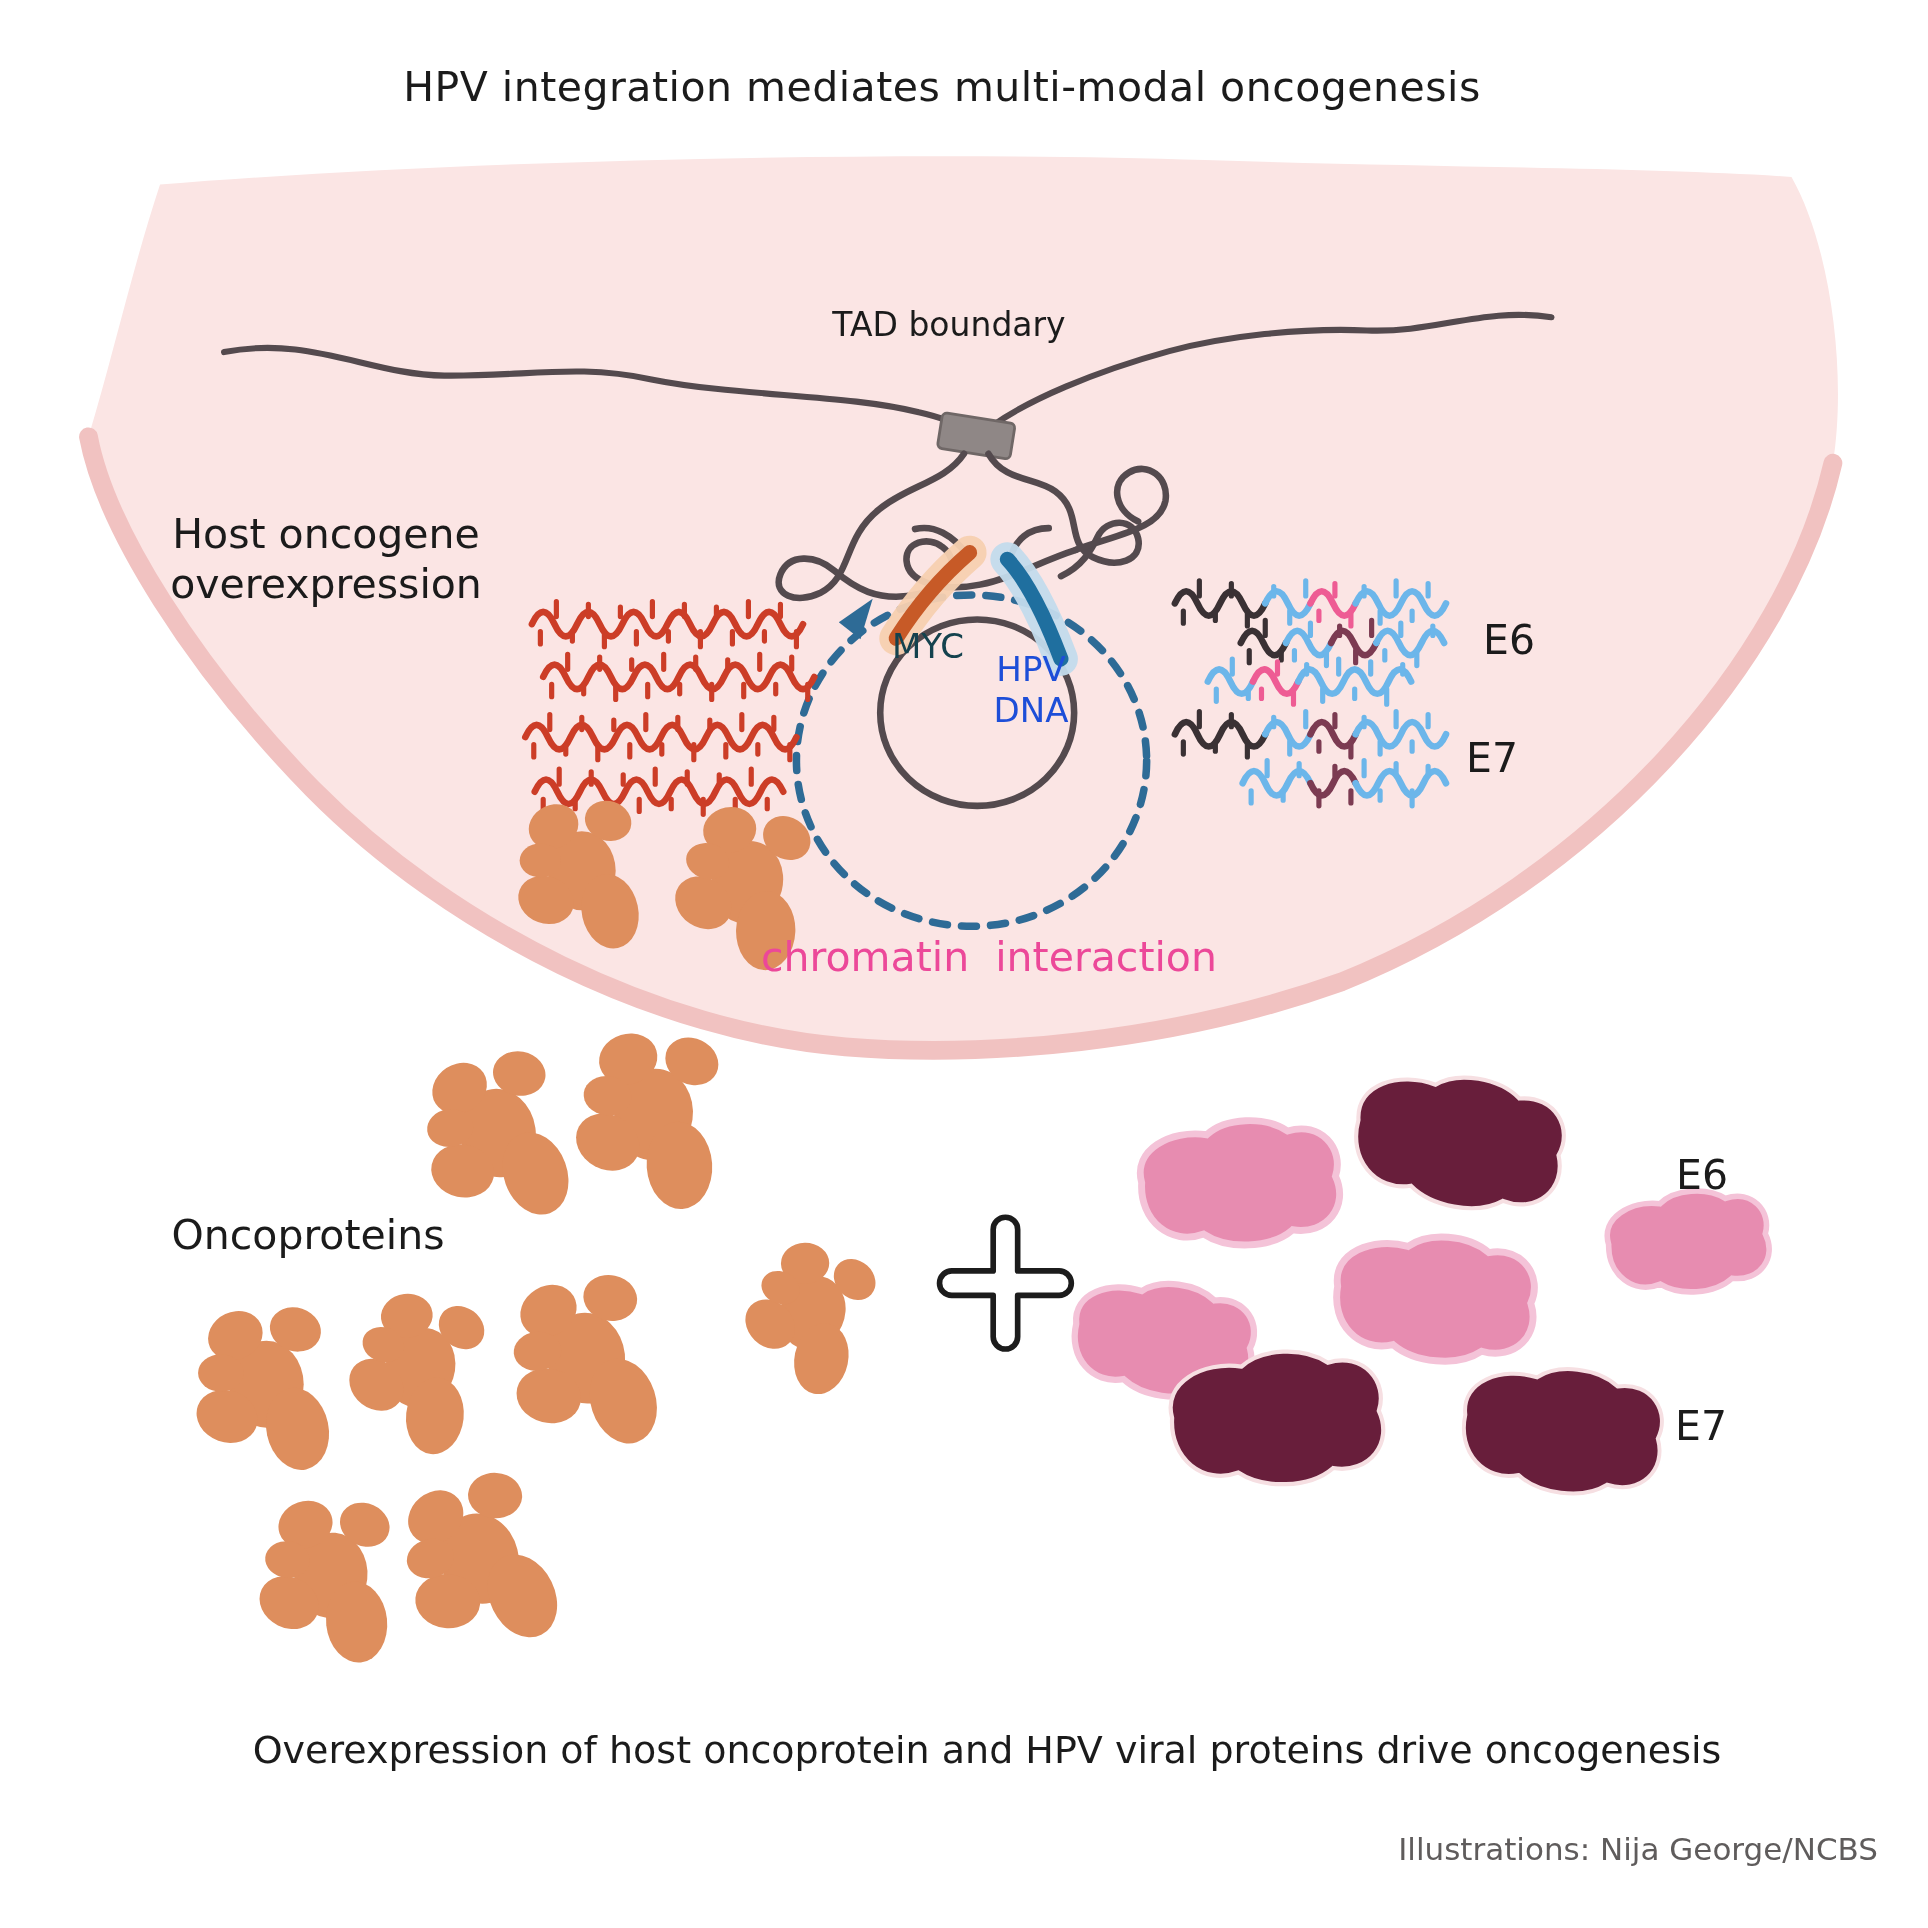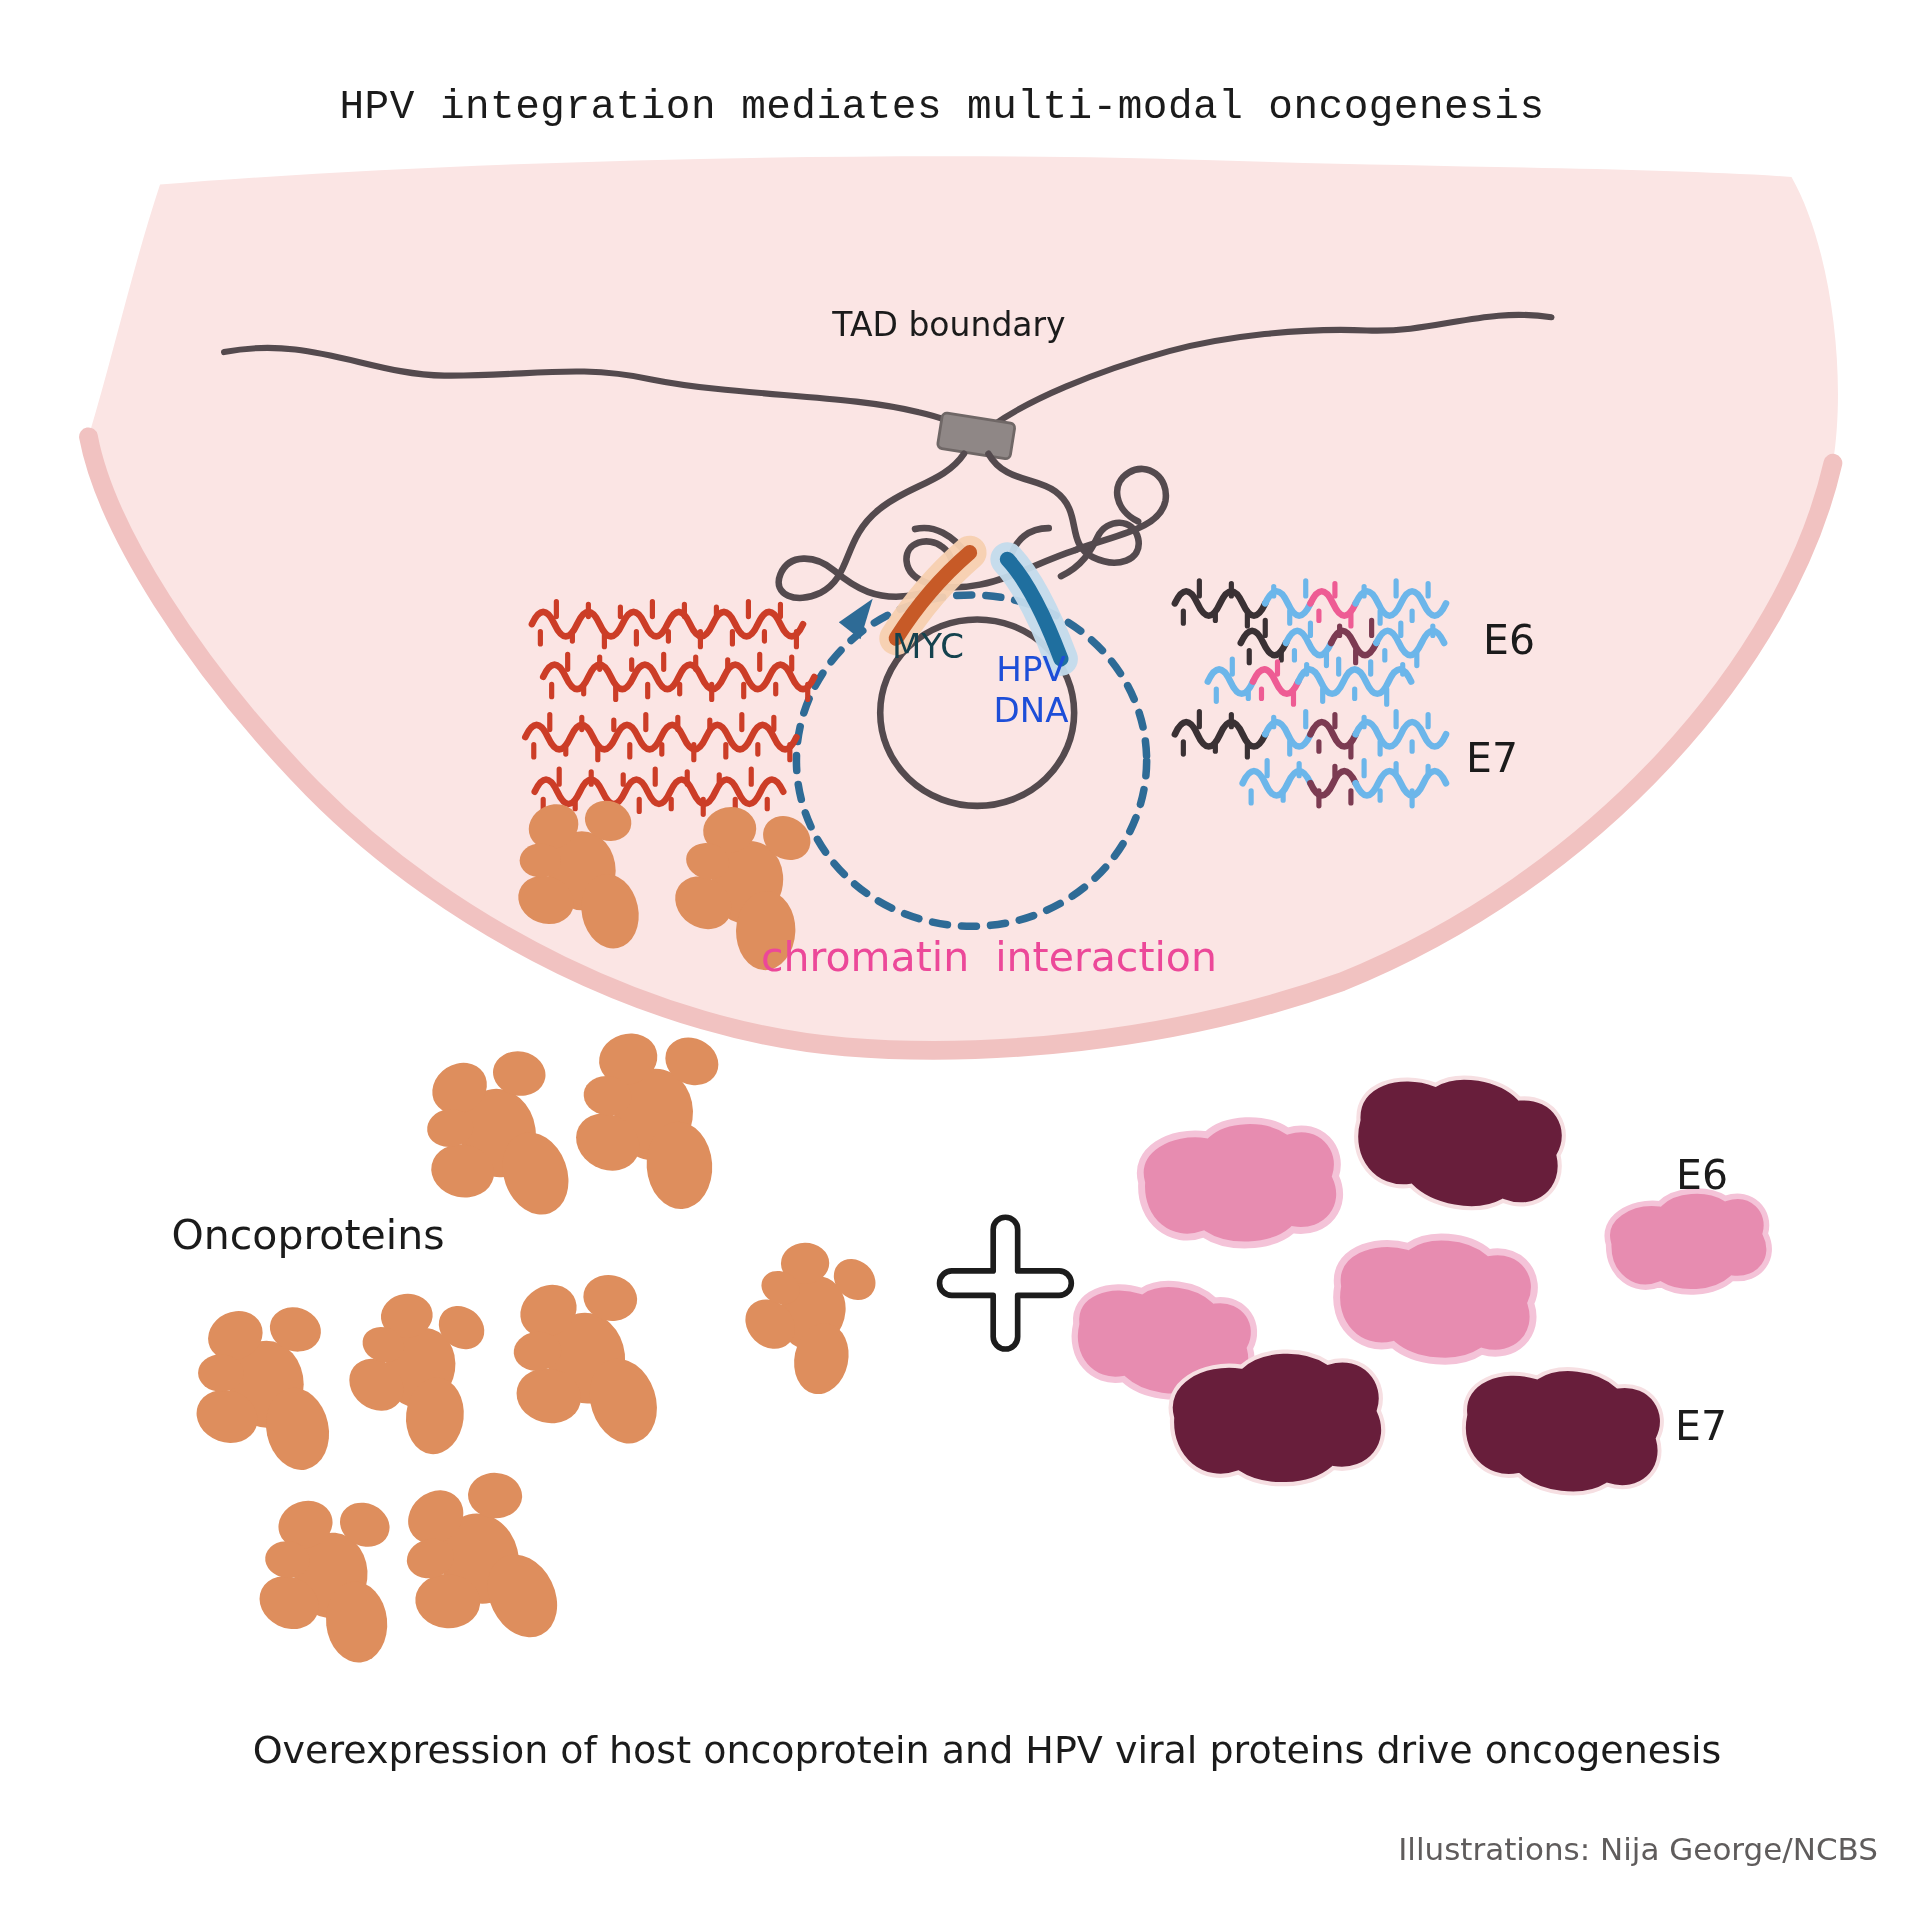--- a/index.html
+++ b/index.html
@@ -151,24 +151,26 @@
       <use href="#xblob" fill="#DE8E5D" transform="translate(508 1650) rotate(-14) scale(1.15)"></use>
       <use href="#roundblob" fill="#E78CB0" stroke="#F4C3D8" stroke-width="7" transform="translate(1313 1260) rotate(-4) scale(1.05)"></use>
       <use href="#roundblob" fill="#E78CB0" stroke="#F4C3D8" stroke-width="7" transform="translate(1232 1425) rotate(6) scale(0.95)"></use>
       <use href="#roundblob" fill="#E78CB0" stroke="#F4C3D8" stroke-width="7" transform="translate(1520 1382) rotate(3) scale(1.05)"></use>
       <use href="#roundblob" fill="#E78CB0" stroke="#F4C3D8" stroke-width="7" transform="translate(1790 1322) rotate(-6) scale(0.85)"></use>
       <use href="#roundblob" fill="#681E3B" stroke="#F6DFE2" stroke-width="4" transform="translate(1545 1215) rotate(8) scale(1.1)"></use>
       <use href="#roundblob" fill="#681E3B" stroke="#F6DFE2" stroke-width="4" transform="translate(1352 1510) rotate(-4) scale(1.12)"></use>
       <use href="#roundblob" fill="#681E3B" stroke="#F6DFE2" stroke-width="4" transform="translate(1655 1522) rotate(5) scale(1.05)"></use>
     </svg>
 
-<div class="lbl title" style="left: 942px; top: 107px; color: rgb(27, 27, 27); font-family: Liberation Mono, monospace;">HPV integration mediates multi-modal oncogenesis</div>
+<div class="lbl title" style="left: 942px; top: 87px; color: rgb(27, 27, 27);">HPV integration mediates multi-modal oncogenesis</div>
 
 <div class="lbl mid" style="left: 949px; top: 325px; color: rgb(27, 27, 27);">TAD boundary</div>
 
+<div class="lbl big" style="left: 326px; top: 559px; color: rgb(27, 27, 27);">Host oncogene
+overexpression</div>
 
 
 <div class="lbl big" style="left: 1509px; top: 640px; color: rgb(27, 27, 27);">E6</div>
 
 <div class="lbl big" style="left: 1492px; top: 758px; color: rgb(27, 27, 27);">E7</div>
 
 <div class="lbl gene" style="left: 928px; top: 647px; color: rgb(20, 66, 78);">MYC</div>
 
 <div class="lbl gene" style="left: 1031px; top: 690px; color: #1d4ed8;">HPV
 DNA</div>

